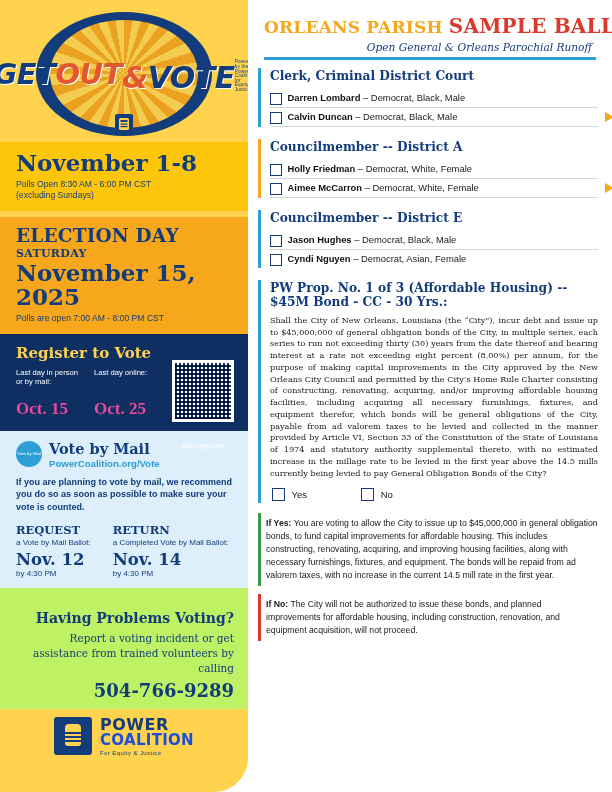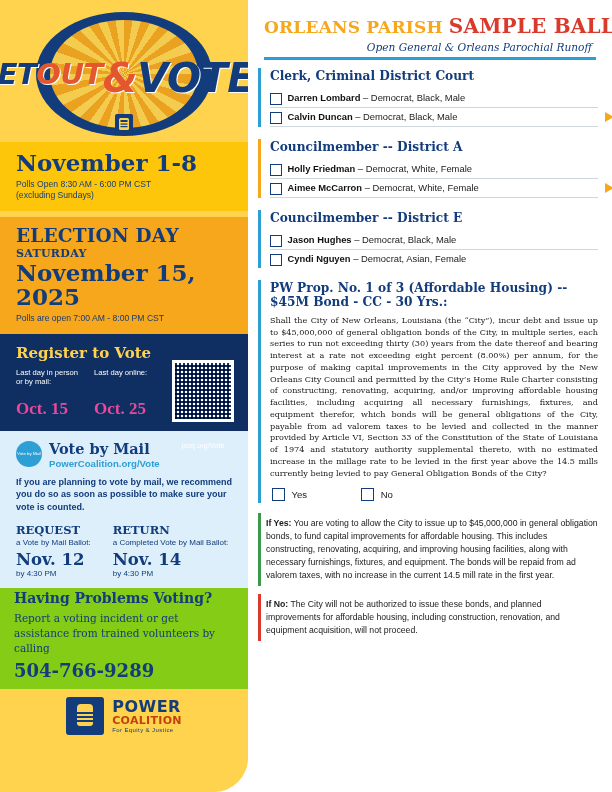--- a/index.html
+++ b/index.html
@@ -77,21 +77,21 @@
     font-size: 29px;
     color: #123c7b;
     letter-spacing: -0.5px;
     text-shadow: 1px 1px 0 #ffffff;
   }
   .logo-get .out { color: #e4572e; }
   .logo-vote {
     font-family: "DejaVu Sans", sans-serif;
     font-weight: bold;
     font-style: italic;
-    font-size: 40px;
+    font-size: 30px;
     color: #123c7b;
     letter-spacing: -0.5px;
     margin-top: 7px;
     text-shadow: 1px 1px 0 #ffffff;
   }
   .logo-amp { color: #e4572e; }
   .logo-powered {
     font-size: 4.6px;
     color: #123c7b;
     margin-top: 5px;
@@ -263,23 +263,23 @@
     font-size: 16.5px;
     margin-top: 2px;
   }
   .vbm-col .tm {
     font-size: 8px;
     margin-top: 0px;
   }
 
   
   .problems {
-    background: #84cc16;
-    padding: 2px 14px 8px 14px;
-    text-align: left;
+    background: #bef264;
+    padding: 22px 14px 8px 14px;
+    text-align: right;
     color: #123c7b;
   }
   .problems h4 {
     margin: 0;
     font-family: "DejaVu Serif", serif;
     font-weight: bold;
     font-size: 14px;
   }
   .problems p {
     margin: 5px 0 0 0;
@@ -330,22 +330,22 @@
     font-family: "DejaVu Sans", sans-serif;
     font-weight: bold;
     font-size: 16px;
     color: #123c7b;
     line-height: 1;
     letter-spacing: 0.5px;
   }
   .pc-txt .pc2 {
     font-family: "DejaVu Sans", sans-serif;
     font-weight: bold;
-    font-size: 11px;
-    color: #c2410c;
+    font-size: 15px;
+    color: #1d4ed8;
     line-height: 1.05;
     letter-spacing: 0.3px;
   }
   .pc-txt .pc3 {
     font-size: 6px;
     color: #123c7b;
     letter-spacing: 0.4px;
     margin-top: 1px;
   }
 

